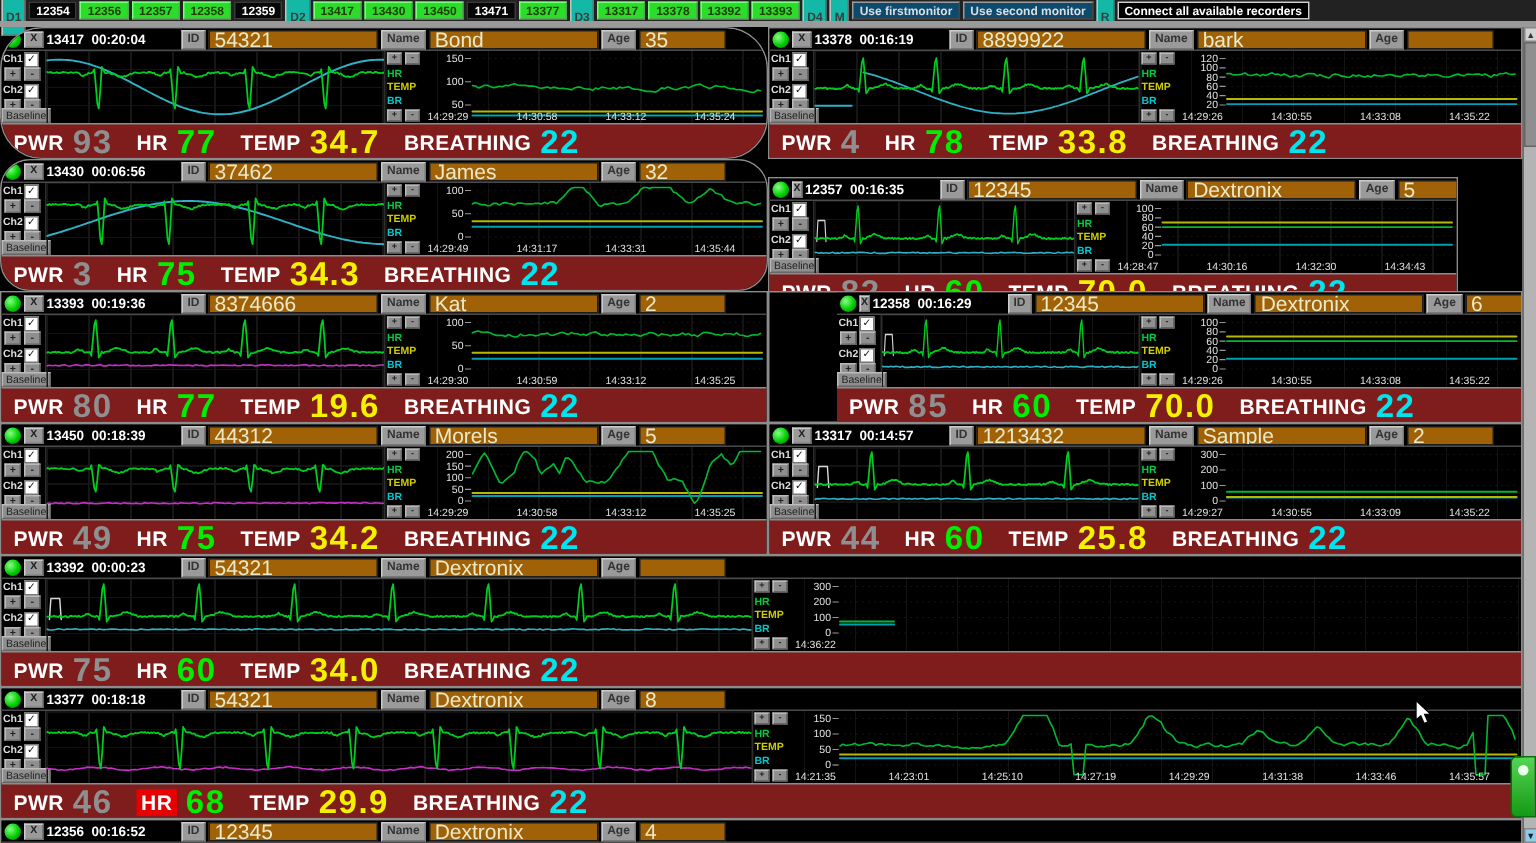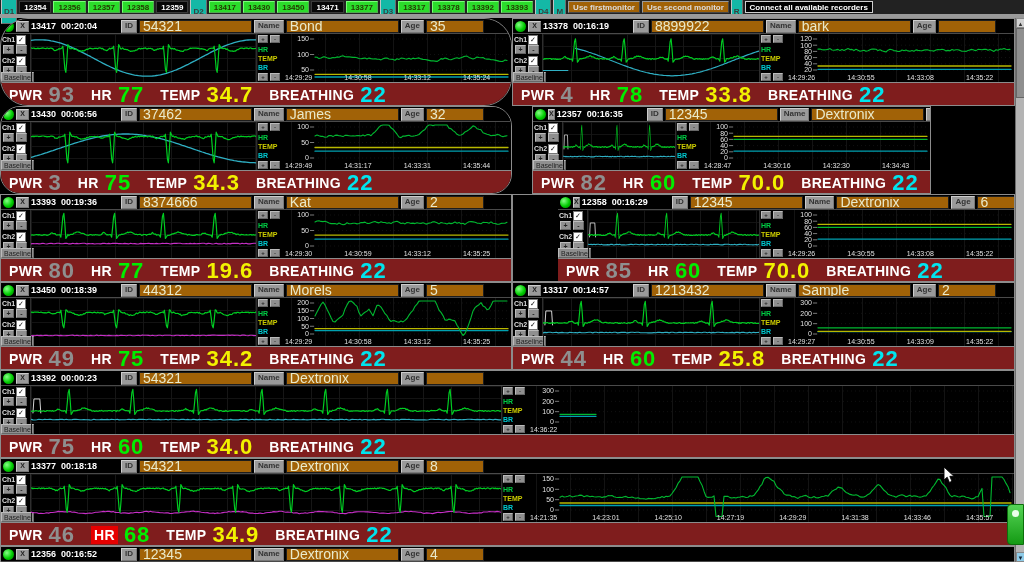--- a/index.html
+++ b/index.html
@@ -4,21 +4,21 @@
 <style>
   html,body{margin:0;padding:0;background:#6f6f6f;font-family:"Liberation Sans",sans-serif;}
   #screen{position:relative;width:1024px;height:562px;background:#000;overflow:hidden;}
 
   
   #toolbar{position:absolute;top:0;left:0;width:1024px;height:14px;background:#222;display:flex;gap:2px;align-items:center;padding:1px 1px;box-sizing:border-box;}
   .tbtn{height:12px;font-size:8px;font-weight:bold;border:1px solid #000;padding:0 4px;line-height:9px;font-family:"Liberation Sans",sans-serif;white-space:nowrap;}
   .tbtn.green{background:#2bdc2b;color:#233c00;border:1px outset #7f7;}
   .tbtn.black{background:#070707;color:#fff;border:1px solid #3a3a3a;}
   .tbtn.gray{background:#14b8a6;color:#3c3c3c;border:1px outset #c2c2c2;padding:16px 2px;}
-  .tbtn.monitor{background:#a16207;color:#ddd;border:1px outset #9a9a9a;}
+  .tbtn.monitor{background:#0c4a6e;color:#ddd;border:1px outset #9a9a9a;}
   .tbtn.connect{background:#000;color:#fff;border:1px solid #cfcfcf;}
   #substrip{position:absolute;top:14px;left:0;width:1024px;height:4px;background:#9a9a9a;}
 
   
   .panel{position:absolute;background:#000;border:1px solid #8c8c8c;box-sizing:border-box;height:88px;overflow:hidden;}
   .phead{height:14px;display:flex;align-items:center;gap:2px;padding-left:2px;border-bottom:1px solid #4a4a4a;background:#000;}
   .pdot{width:11px;height:11px;border-radius:50%;background:radial-gradient(circle at 35% 35%,#86ff86,#00cc00 55%,#006e00);flex:0 0 auto;}
   .pclose{width:13px;height:11px;background:#9a9a9a;border:1px outset #ccc;color:#222;font-size:7px;font-weight:bold;line-height:8px;text-align:center;padding:0;font-family:inherit;}
   .pid{color:#fff;font-size:9px;font-weight:bold;white-space:pre;width:88px;flex:0 0 auto;}
   .flabel{background:#9a9a9a;border:1px outset #ccc;color:#333;font-size:8px;font-weight:bold;padding:0 3px;height:11px;line-height:10px;flex:0 0 auto;}
@@ -359,21 +359,21 @@
       <span class="vlabel">PWR</span>
       <span class="vval vpwr">3</span>
       <span class="vlabel vlabel-hr">HR</span>
       <span class="vval vhr">75</span>
       <span class="vlabel">TEMP</span>
       <span class="vval vtemp">34.3</span>
       <span class="vlabel">BREATHING</span>
       <span class="vval vbr">22</span>
     </div>
   </section>
-      <section class="panel half" style="top: 106px; left: 512px; width: 399px; margin-left: 20px;">
+      <section class="panel half" style="top: 118px; left: 512px; width: 460px;">
     <div class="phead">
       <span class="pdot"></span>
       <button class="pclose">X</button>
       <span class="pid"><span>12357</span>  <span>00:16:35</span></span>
       <span class="flabel">ID</span>
       <span class="finput fid">12345</span>
       <span class="flabel">Name</span>
       <span class="finput fname">Dextronix</span>
       <span class="flabel">Age</span>
       <span class="finput fage">5</span>
@@ -993,21 +993,21 @@
               <text x="438" y="46" fill="#e0e0e0" font-size="7" text-anchor="start" font-family="Liberation Sans, sans-serif">14:35:57</text>
             </svg>
       </div>
     </div>
     <div class="vitals">
       <span class="vlabel">PWR</span>
       <span class="vval vpwr">46</span>
       <span class="vlabel vlabel-hr alarm">HR</span>
       <span class="vval vhr">68</span>
       <span class="vlabel">TEMP</span>
-      <span class="vval vtemp">34.9</span>
+      <span class="vval vtemp">29.9</span>
       <span class="vlabel">BREATHING</span>
       <span class="vval vbr">22</span>
     </div>
   </section>
       <section class="panel full" style="top: 546px; left: 0px; width: 1015px;">
     <div class="phead">
       <span class="pdot"></span>
       <button class="pclose">X</button>
       <span class="pid"><span>12356</span>  <span>00:16:52</span></span>
       <span class="flabel">ID</span>

